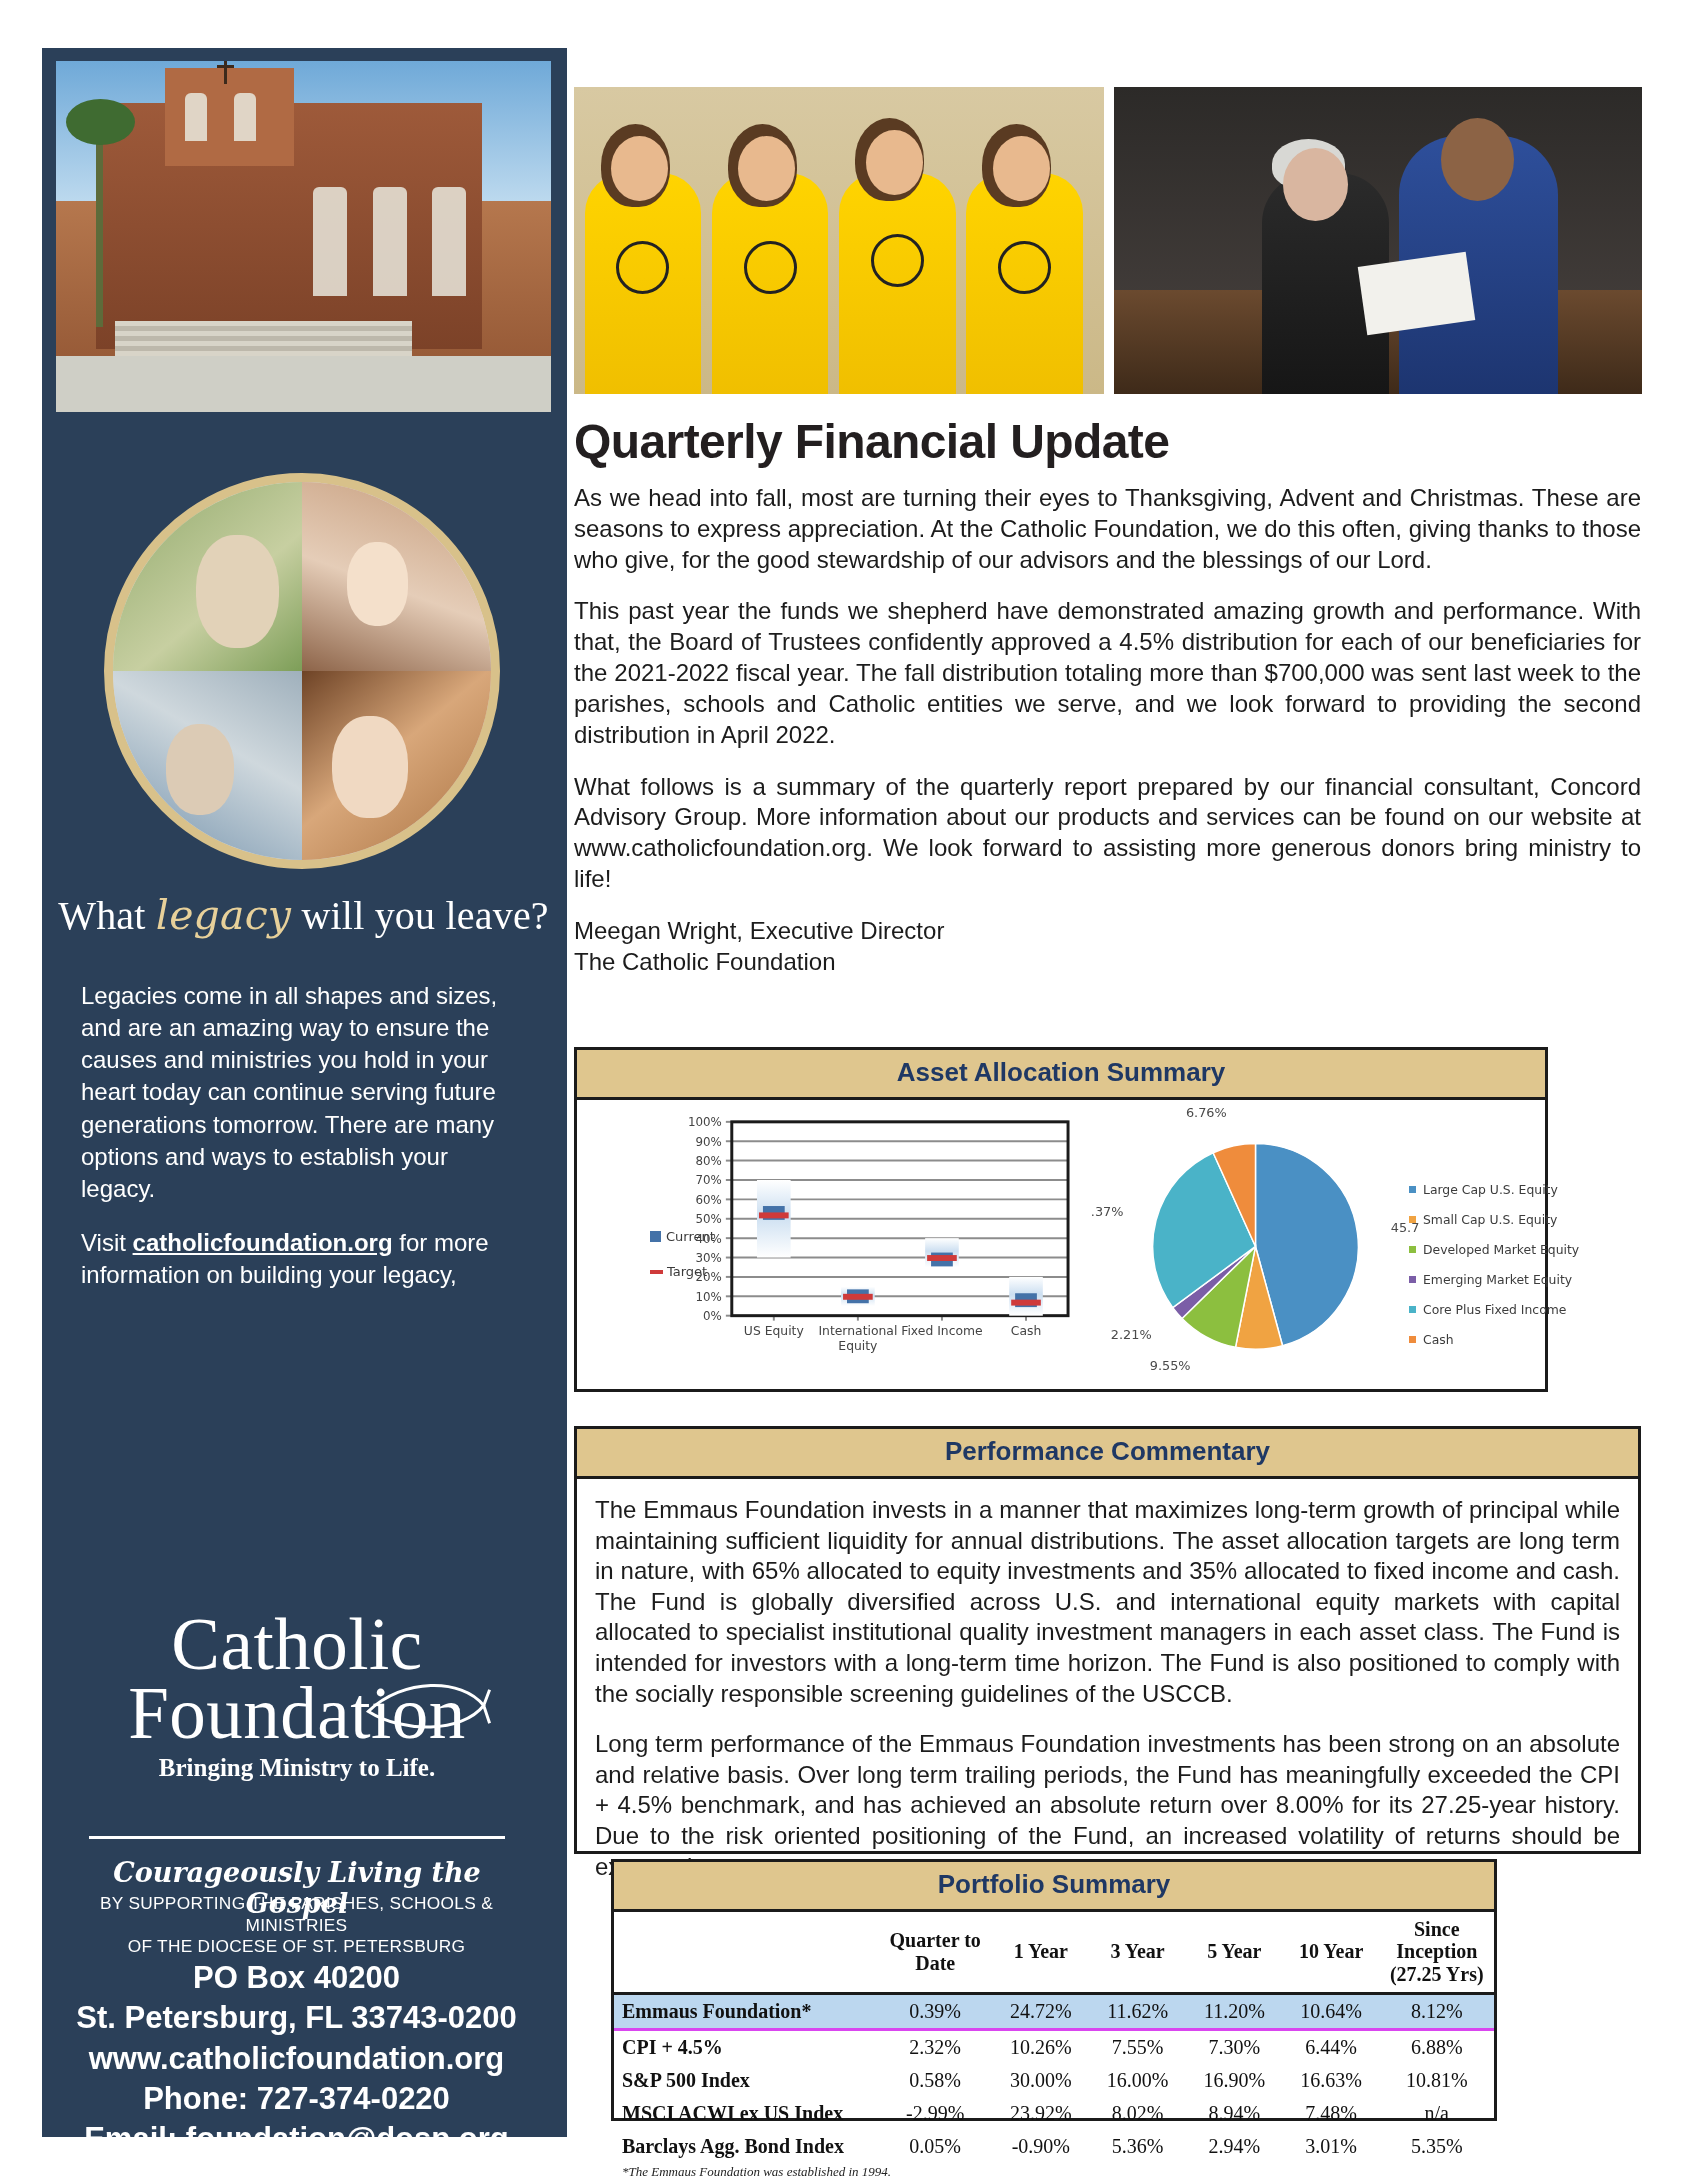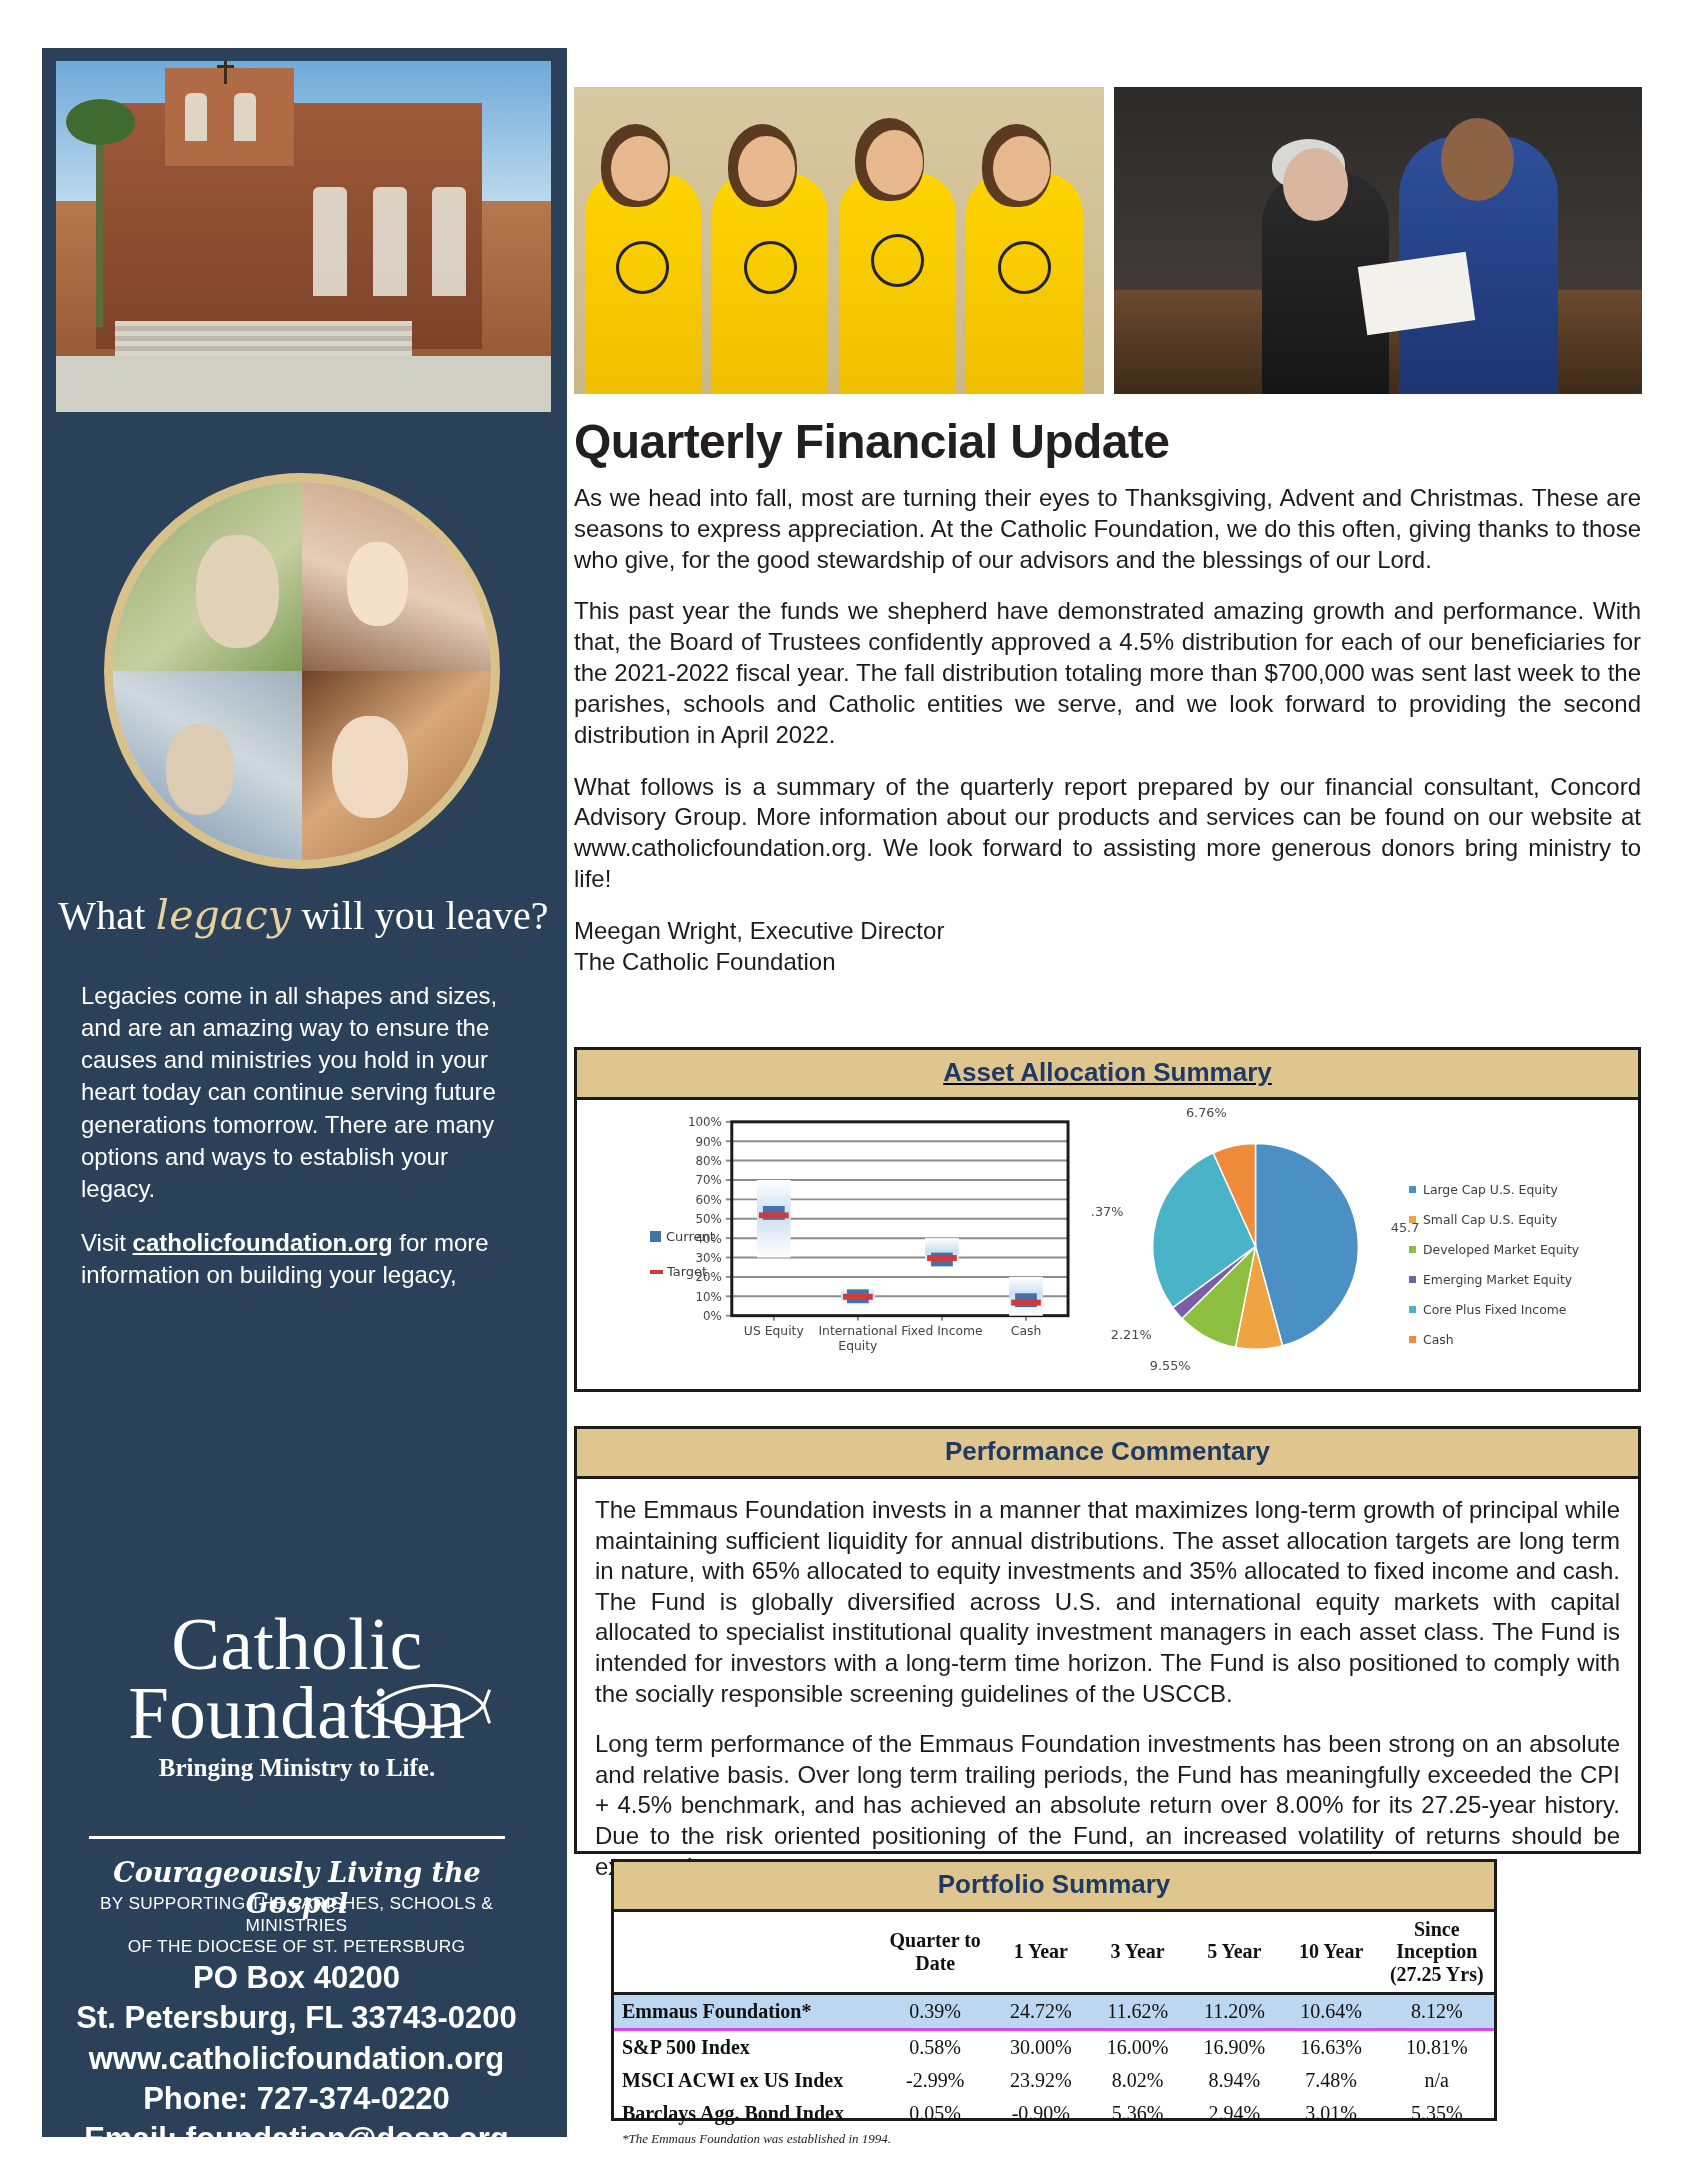--- a/index.html
+++ b/index.html
@@ -147,21 +147,21 @@
   }
   .sig { font-family:"Liberation Sans", sans-serif; font-size:24px; color:#1c1c1c; line-height:1.285; }
 
   
   .panel { position:absolute; left:574px; border:3px solid #1b1b1b; background:#fff; }
   .panel-hd {
     background:#dfc68e; color:#1f3864; text-align:center; font-weight:700;
     font-family:"Liberation Sans", sans-serif; font-size:26px; padding:7px 0 9px;
     border-bottom:3px solid #1b1b1b;
   }
-  .panel-aa { top:1047px; width:1067px; height:345px;text-decoration:underline; }
+  .panel-aa { top:1047px; width:974px; height:345px; }
   .panel-pc { top:1426px; width:1067px; height:428px; }
   .panel-ps { top:1859px; width:886px; height:262px;margin-left:37px; }
 
   .chart-area { position:relative; width:100%; height:283px; background:#fff; }
 
   
   .bar-svg { position:absolute; left:8px; top:8px; }
   .legend-bc { position:absolute; left:73px; top:129px; font-family:"DejaVu Sans", sans-serif;
                font-size:13px; color:#3a3a3a; }
   .legend-bc .row { display:flex; align-items:center; margin-bottom:20px; }
@@ -489,20 +489,29 @@
           <tr class="hl">
             <td class="lbl">Emmaus Foundation*</td>
             <td>0.39%</td>
             <td>24.72%</td>
             <td>11.62%</td>
             <td>11.20%</td>
             <td>10.64%</td>
             <td>8.12%</td>
           </tr>
           <tr>
+            <td class="lbl">CPI + 4.5%</td>
+            <td>2.32%</td>
+            <td>10.26%</td>
+            <td>7.55%</td>
+            <td>7.30%</td>
+            <td>6.44%</td>
+            <td>6.88%</td>
+          </tr>
+          <tr>
             <td class="lbl">S&amp;P 500 Index</td>
             <td>0.58%</td>
             <td>30.00%</td>
             <td>16.00%</td>
             <td>16.90%</td>
             <td>16.63%</td>
             <td>10.81%</td>
           </tr>
           <tr>
             <td class="lbl">MSCI ACWI ex US Index</td>

